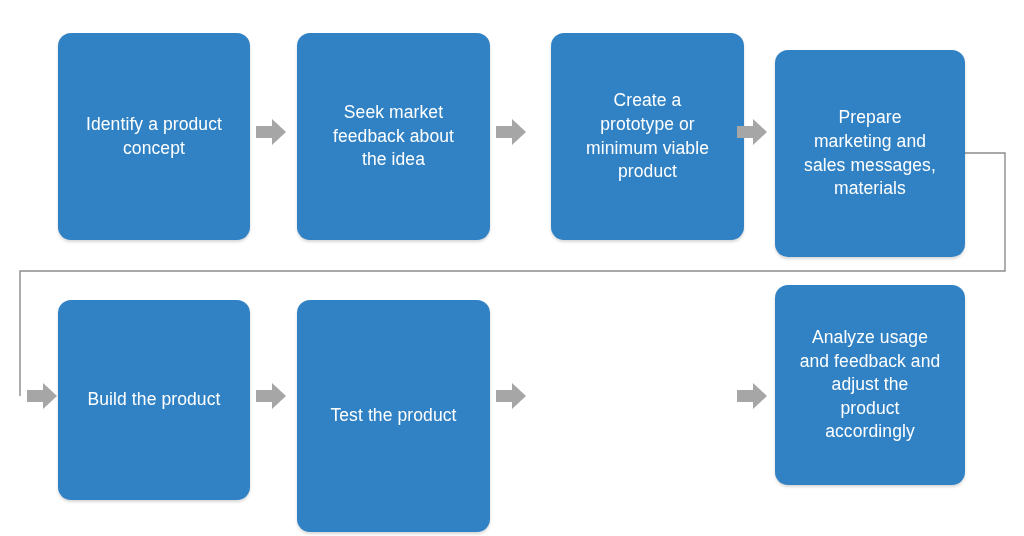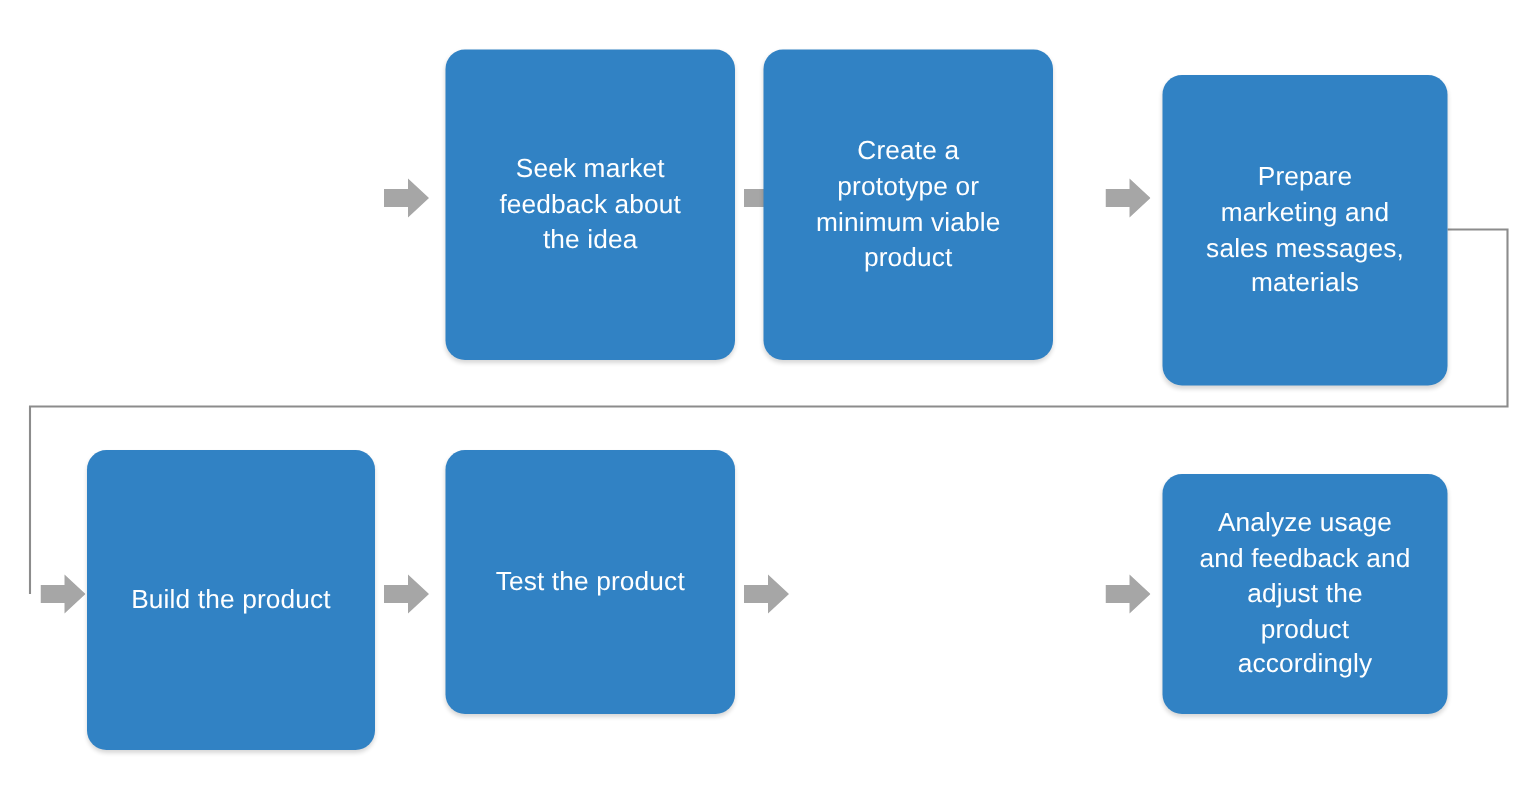--- a/index.html
+++ b/index.html
@@ -53,40 +53,44 @@
 </style>
 </head>
 <body>
 
 <div id="canvas">
 
   <svg class="connector-svg" viewBox="0 0 1024 536" xmlns="http://www.w3.org/2000/svg">
     <polyline points="965,153 1005,153 1005,271 20,271 20,396" fill="none" stroke="#8C8C8C" stroke-width="1.4"></polyline>
   </svg>
 
+  <div class="flow-box" style="left:58px; top:33px; width:192px; height:207px;">
+    <span class="box-label">Identify a product
+concept</span>
+  </div>
 
   <div class="arrow" style="left:256px; top:118px;">
     <svg width="30" height="28" viewBox="0 0 30 28" xmlns="http://www.w3.org/2000/svg">
       <polygon points="0,8 16,8 16,1 30,14 16,27 16,20 0,20" fill="#A6A6A6"></polygon>
     </svg>
   </div>
 
   <div class="flow-box" style="left:297px; top:33px; width:193px; height:207px;justify-content:center;">
     <span class="box-label">Seek market
 feedback about
 the idea</span>
   </div>
 
   <div class="arrow" style="left:496px; top:118px;">
     <svg width="30" height="28" viewBox="0 0 30 28" xmlns="http://www.w3.org/2000/svg">
       <polygon points="0,8 16,8 16,1 30,14 16,27 16,20 0,20" fill="#A6A6A6"></polygon>
     </svg>
   </div>
 
-  <div class="flow-box" style="left:509px; top:33px; width:193px; height:207px;justify-content:center;">
+  <div class="flow-box" style="left:551px; top:33px; width:193px; height:207px;justify-content:center;">
     <span class="box-label">Create a
 prototype or
 minimum viable
 product</span>
   </div>
 
   <div class="arrow" style="left:737px; top:118px;">
     <svg width="30" height="28" viewBox="0 0 30 28" xmlns="http://www.w3.org/2000/svg">
       <polygon points="0,8 16,8 16,1 30,14 16,27 16,20 0,20" fill="#A6A6A6"></polygon>
     </svg>
@@ -108,38 +112,38 @@
   <div class="flow-box" style="left:58px; top:300px; width:192px; height:200px;">
     <span class="box-label">Build the product</span>
   </div>
 
   <div class="arrow" style="left:256px; top:382px;">
     <svg width="30" height="28" viewBox="0 0 30 28" xmlns="http://www.w3.org/2000/svg">
       <polygon points="0,8 16,8 16,1 30,14 16,27 16,20 0,20" fill="#A6A6A6"></polygon>
     </svg>
   </div>
 
-  <div class="flow-box" style="left:297px; top:300px; width:193px; height:176px;">
+  <div class="flow-box" style="left:297px; top:300px; width:193px; height:232px;">
     <span class="box-label">Test the product</span>
   </div>
 
   <div class="arrow" style="left:496px; top:382px;">
     <svg width="30" height="28" viewBox="0 0 30 28" xmlns="http://www.w3.org/2000/svg">
       <polygon points="0,8 16,8 16,1 30,14 16,27 16,20 0,20" fill="#A6A6A6"></polygon>
     </svg>
   </div>
 
 
   <div class="arrow" style="left:737px; top:382px;">
     <svg width="30" height="28" viewBox="0 0 30 28" xmlns="http://www.w3.org/2000/svg">
       <polygon points="0,8 16,8 16,1 30,14 16,27 16,20 0,20" fill="#A6A6A6"></polygon>
     </svg>
   </div>
 
-  <div class="flow-box" style="left:775px; top:316px; width:190px; height:160px;">
+  <div class="flow-box" style="left:775px; top:285px; width:190px; height:200px;">
     <span class="box-label">Analyze usage
 and feedback and
 adjust the
 product
 accordingly</span>
   </div>
 
 </div>
 
 </body></html>

